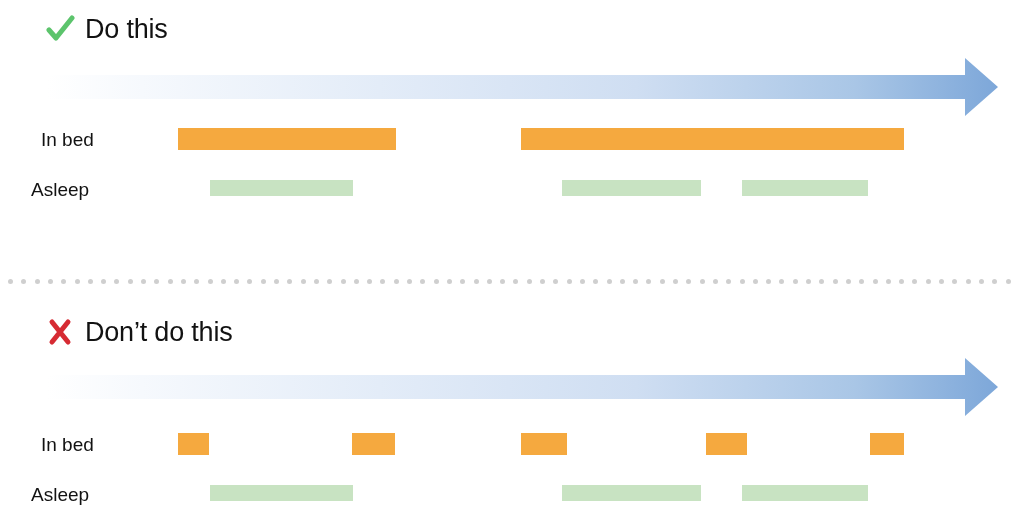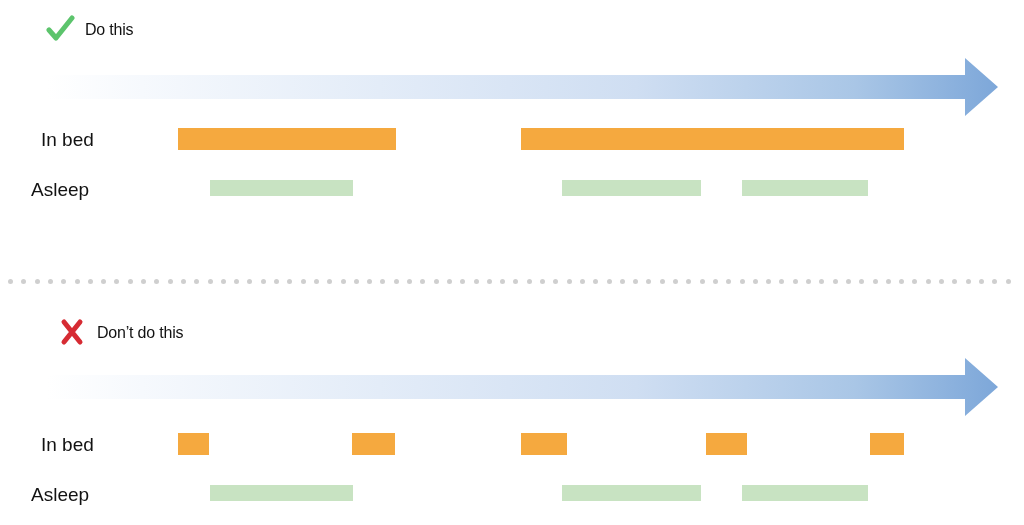--- a/index.html
+++ b/index.html
@@ -31,21 +31,21 @@
     align-items: center;
     height: 34px;
   }
   .heading-mark {
     width: 30px;
     height: 30px;
     flex: 0 0 30px;
     display: block;
   }
   .heading-label {
-    font-size: 16px;
+    font-size: 27px;
     line-height: 21px;
     letter-spacing: -0.2px;
     color: #121212;
     margin-left: 10px;
     white-space: nowrap;
   }
 
   
   .arrow {
     position: absolute;
@@ -224,21 +224,21 @@
     <i style="left: 931px;"></i>
     <i style="left: 944.3px;"></i>
     <i style="left: 957.6px;"></i>
     <i style="left: 970.9px;"></i>
     <i style="left: 984.2px;"></i>
     <i style="left: 997.5px;"></i>
   </div>
 
 <div class="panel" id="panel-dont">
 
-  <div class="heading" style="left:57px; top:25px;">
+  <div class="heading" style="left:45px; top:25px;">
     <svg class="heading-mark" viewBox="0 0 30 30">
       <path d="M7 5 L23 25 M23 5 L7 25" fill="none" stroke="#d62b33" stroke-width="5" stroke-linecap="round"></path>
     </svg>
     <span class="heading-label">Don’t do this</span>
   </div>
 
   <div class="arrow" style="top:68px;">
     <svg viewBox="0 0 951 58" preserveAspectRatio="none">
       <defs>
         <linearGradient id="gradDont" x1="0" y1="0" x2="1" y2="0">

